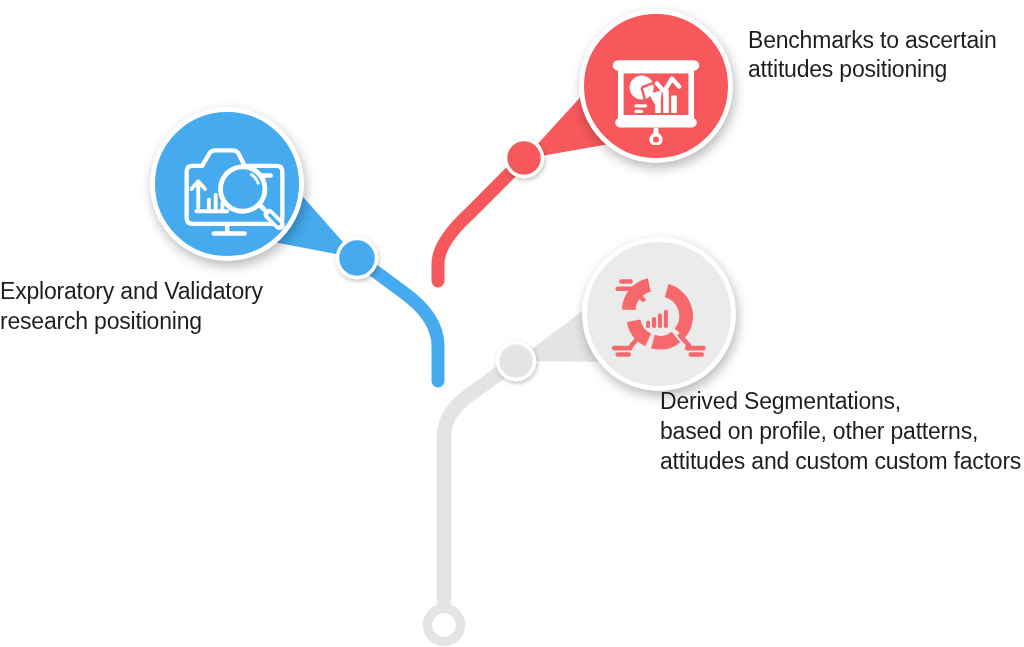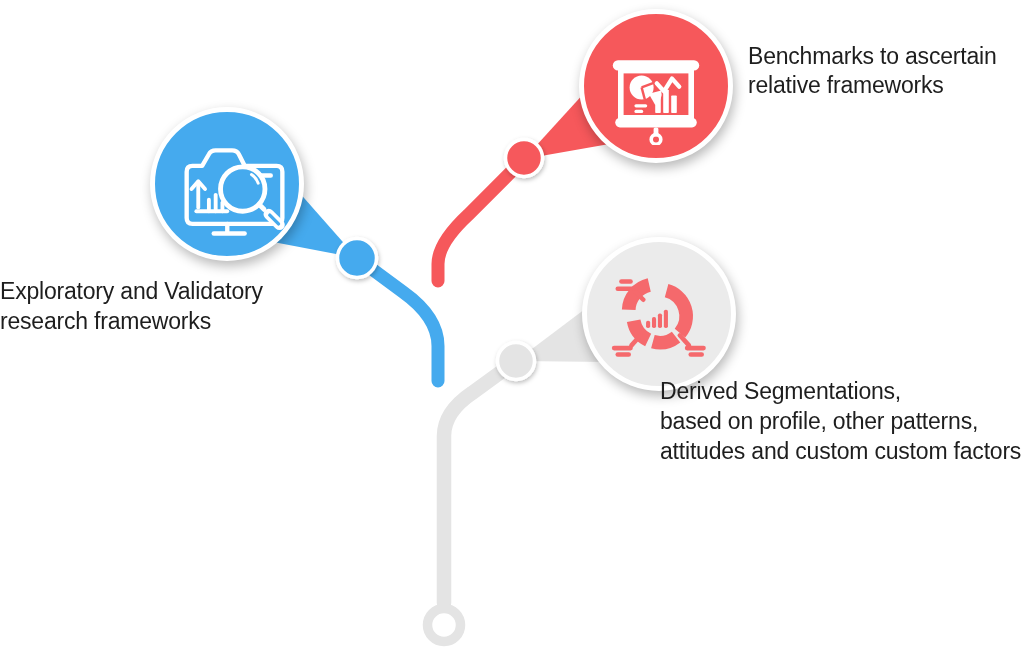--- a/index.html
+++ b/index.html
@@ -18,22 +18,22 @@
   #node-benchmarks{left:579px;top:9px;background:#F6585B;}
   #node-segmentations{left:582px;top:237px;background:#EBEBEB;}
   #node-exploratory svg{transform:translate(8px,6px);}
   #node-benchmarks svg{transform:translate(0px,11px);}
   #node-segmentations svg{transform:translate(-2px,4px);}
   .label{
     position:absolute;z-index:3;color:#1E1E1E;font-size:23px;
     line-height:30px;letter-spacing:-0.2px;
   }
   #label-exploratory{left:0px;top:276px;width:292px;text-align:left;}
-  #label-benchmarks{left:748px;top:42px;text-align:left;line-height:29px;}
-  #label-segmentations{left:660px;top:376px;text-align:left;}
+  #label-benchmarks{left:748px;top:26px;text-align:left;line-height:29px;}
+  #label-segmentations{left:660px;top:386px;text-align:left;}
 </style>
 </head>
 <body>
 
 <div id="canvas">
 
   <svg id="connector-svg" width="1024" height="647" viewBox="0 0 1024 647">
     <defs>
       <filter id="dot-shadow" x="-50%" y="-50%" width="200%" height="200%">
         <feDropShadow dx="1" dy="2" stdDeviation="2" flood-opacity="0.25"></feDropShadow>
@@ -125,26 +125,26 @@
         <path d="M17 97 H29"></path>
         <path d="M85 76 L95 87"></path>
         <path d="M93 90 H111"></path>
         <path d="M97 97 H109"></path>
       </g>
     </svg>
   </div>
 
   <div class="label" id="label-exploratory">
     <div>Exploratory and Validatory</div>
-    <div>research frameworks</div>
+    <div>research positioning</div>
   </div>
 
   <div class="label" id="label-benchmarks">
     <div>Benchmarks to ascertain</div>
-    <div>relative frameworks</div>
+    <div>attitudes positioning</div>
   </div>
 
   <div class="label" id="label-segmentations">
     <div>Derived Segmentations,</div>
     <div>based on profile, other patterns,</div>
     <div>attitudes and custom custom factors</div>
   </div>
 
 </div>
 

